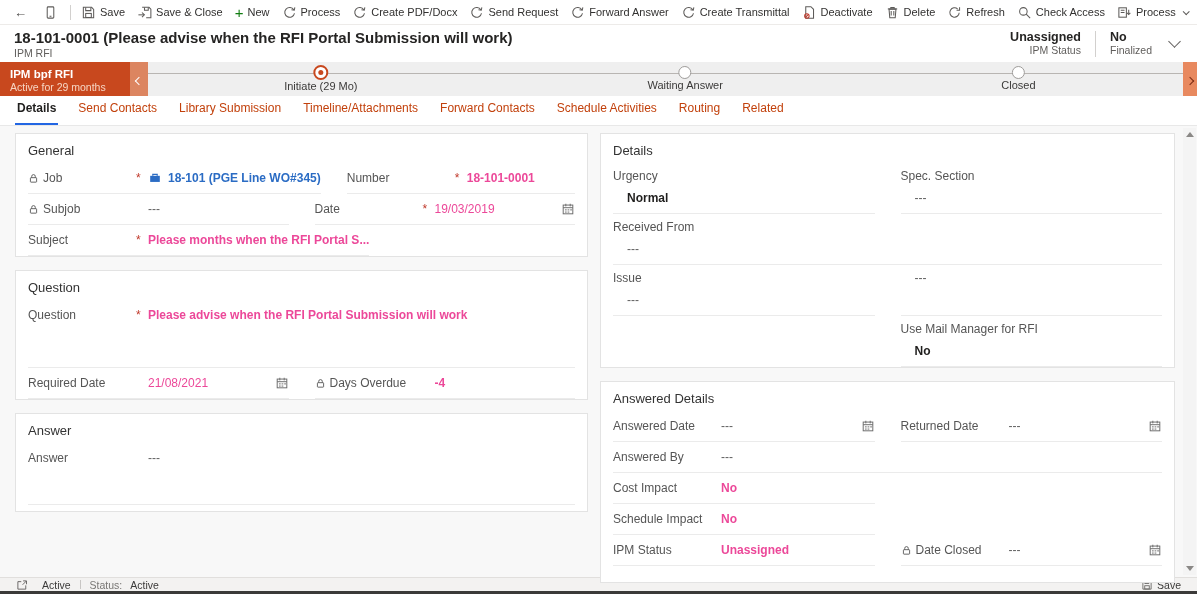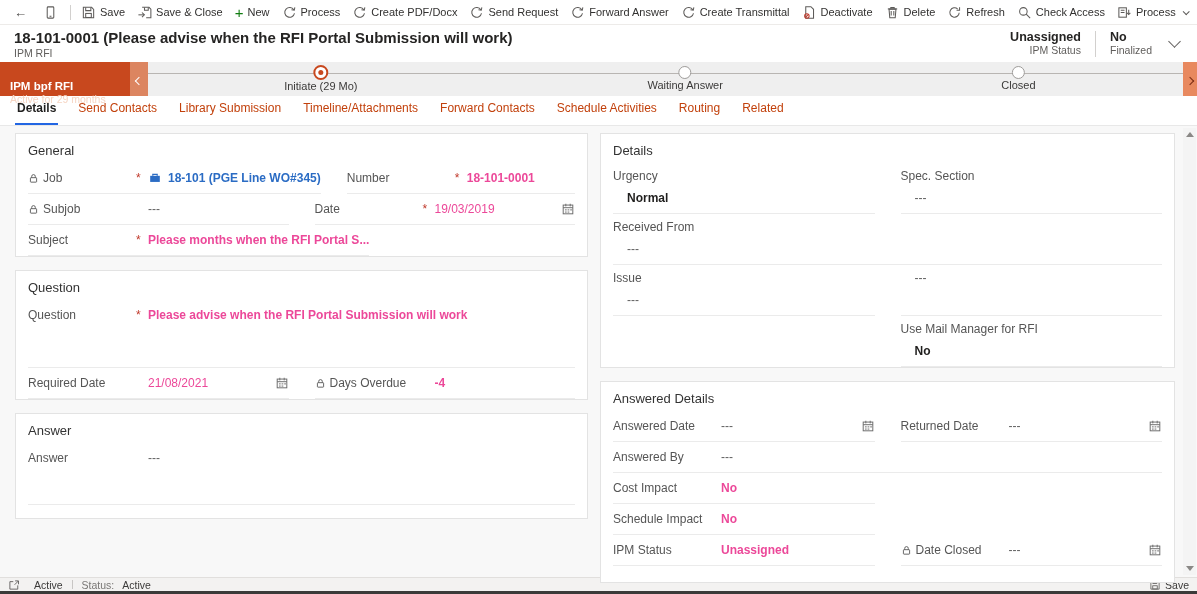--- a/index.html
+++ b/index.html
@@ -29,21 +29,21 @@
   .hstat { line-height:13px; }
   .hstat.r { text-align:right; }
   .hval { font-size:12.5px; font-weight:bold; color:#252423; }
   .hlab { font-size:10.5px; color:#605E5C; }
   .vsep.tall { height:26px; margin:0 2px; }
   .hchev { width:9px; height:9px; border-right:1.4px solid #605E5C; border-bottom:1.4px solid #605E5C;
     transform:rotate(45deg); margin:-4px 4px 0 6px; cursor:pointer; }
 
   
   .bpf { height:34px; display:flex; flex-shrink:0; position:relative; }
-  .bpf-box { width:130px; background:#C8481E; color:#fff; padding:17px 10px; flex-shrink:0; }
+  .bpf-box { width:130px; background:#C8481E; color:#fff; padding:5px 10px; flex-shrink:0; }
   .bpf-name { font-size:11.5px; font-weight:bold; line-height:14px; }
   .bpf-dur { font-size:10.5px; color:#F6D5C3; line-height:12px; }
   .bpf-prev { width:18px; background:#DC8560; border:none; cursor:pointer; flex-shrink:0; }
   .bpf-prev .c { display:inline-block; width:6px; height:6px; border-left:1.6px solid #fff;
     border-bottom:1.6px solid #fff; transform:rotate(45deg); }
   .bpf-track { flex:1; background:#EFEFEF; position:relative; }
   .bpf-line { position:absolute; top:11px; left:0; right:0; height:1px; background:#B8B5B2; }
   .stage { position:absolute; top:4px; transform:translateX(-50%); text-align:center; cursor:pointer; }
   .circ { width:13px; height:13px; border-radius:50%; background:#fff; border:1px solid #9E9C9A;
     margin:0 auto; position:relative; }
@@ -99,21 +99,21 @@
 
   
   .vscroll { position:absolute; top:2px; right:1px; bottom:2px; width:13px; background:#F4F4F4;
     display:flex; flex-direction:column; justify-content:space-between; align-items:center; }
   .sarr { width:0; height:0; border-left:4px solid transparent; border-right:4px solid transparent; margin:4px 0; cursor:pointer; }
   .sarr.up { border-bottom:5px solid #8A8886; }
   .sarr.dn { border-top:5px solid #8A8886; }
 
   
   .statusbar { height:14px; background:#F3F2F1; border-top:1px solid #E1DFDD; display:flex;
-    align-items:center; padding:0 8px; font-size:10.5px; color:#3B3A39; flex-shrink:0; }
+    align-items:center; padding:0 16px; font-size:10.5px; color:#3B3A39; flex-shrink:0; }
   .sb-gap { width:14px; }
   .vsep2 { width:1px; height:9px; background:#C8C6C4; margin:0 9px; }
   .sb-muted { color:#797775; margin-right:8px; }
   .sb-right { margin-left:auto; display:flex; align-items:center; gap:4px; cursor:pointer; }
   .darkstrip { height:3px; background:#3B3A39; flex-shrink:0; }
 </style>
 </head>
 <body>
 
 <svg width="0" height="0" style="position:absolute">
@@ -460,21 +460,21 @@
                   <use href="#i-lock"></use>
                 </svg>
                 <span>Days Overdue</span>
               </div>
             <span class="noreq"></span>
             <div class="fvalue">-4</div>
           </div>
         </div>
       </div>
 
-      <div class="card" style="padding-bottom:13px">
+      <div class="card" style="padding-bottom:6px">
         <div class="card-title">Answer</div>
         <div class="frow">
           <div class="fcell tall" style="min-height:62px">
             <div class="flabel">
                 <span>Answer</span>
               </div>
             <span class="noreq"></span>
             <div class="fvalue muted">---</div>
           </div>
         </div>

